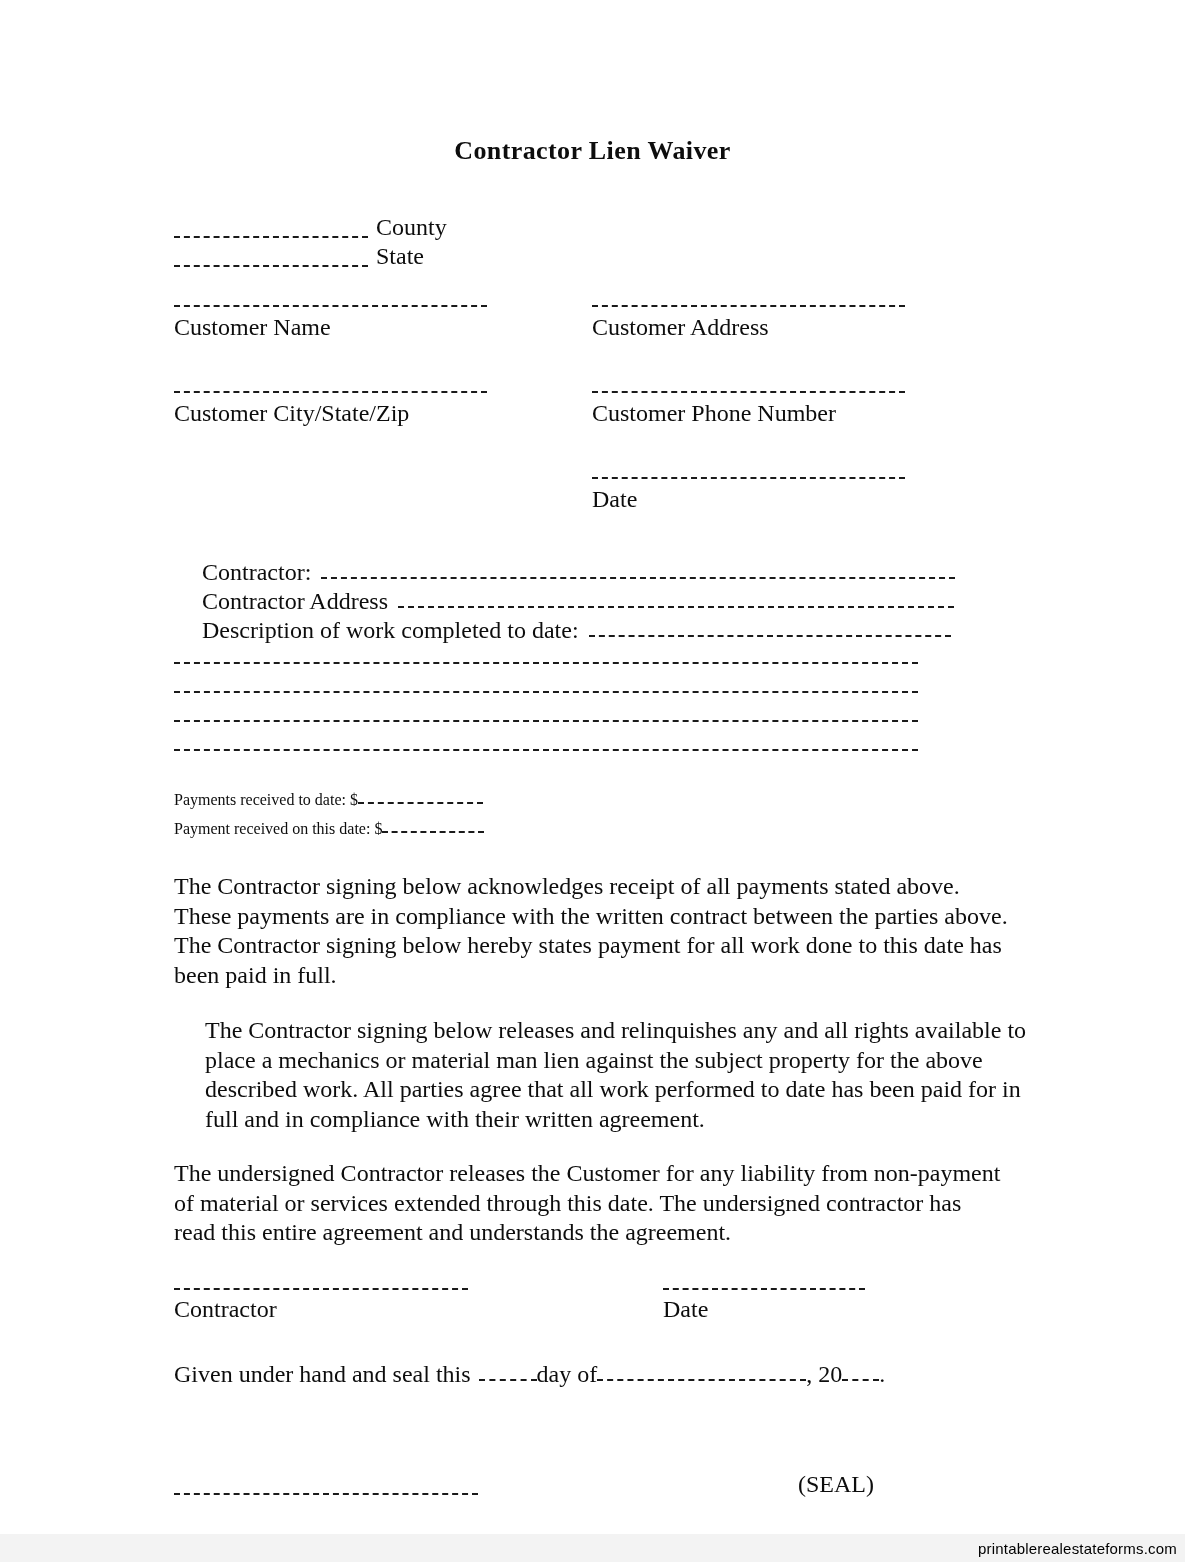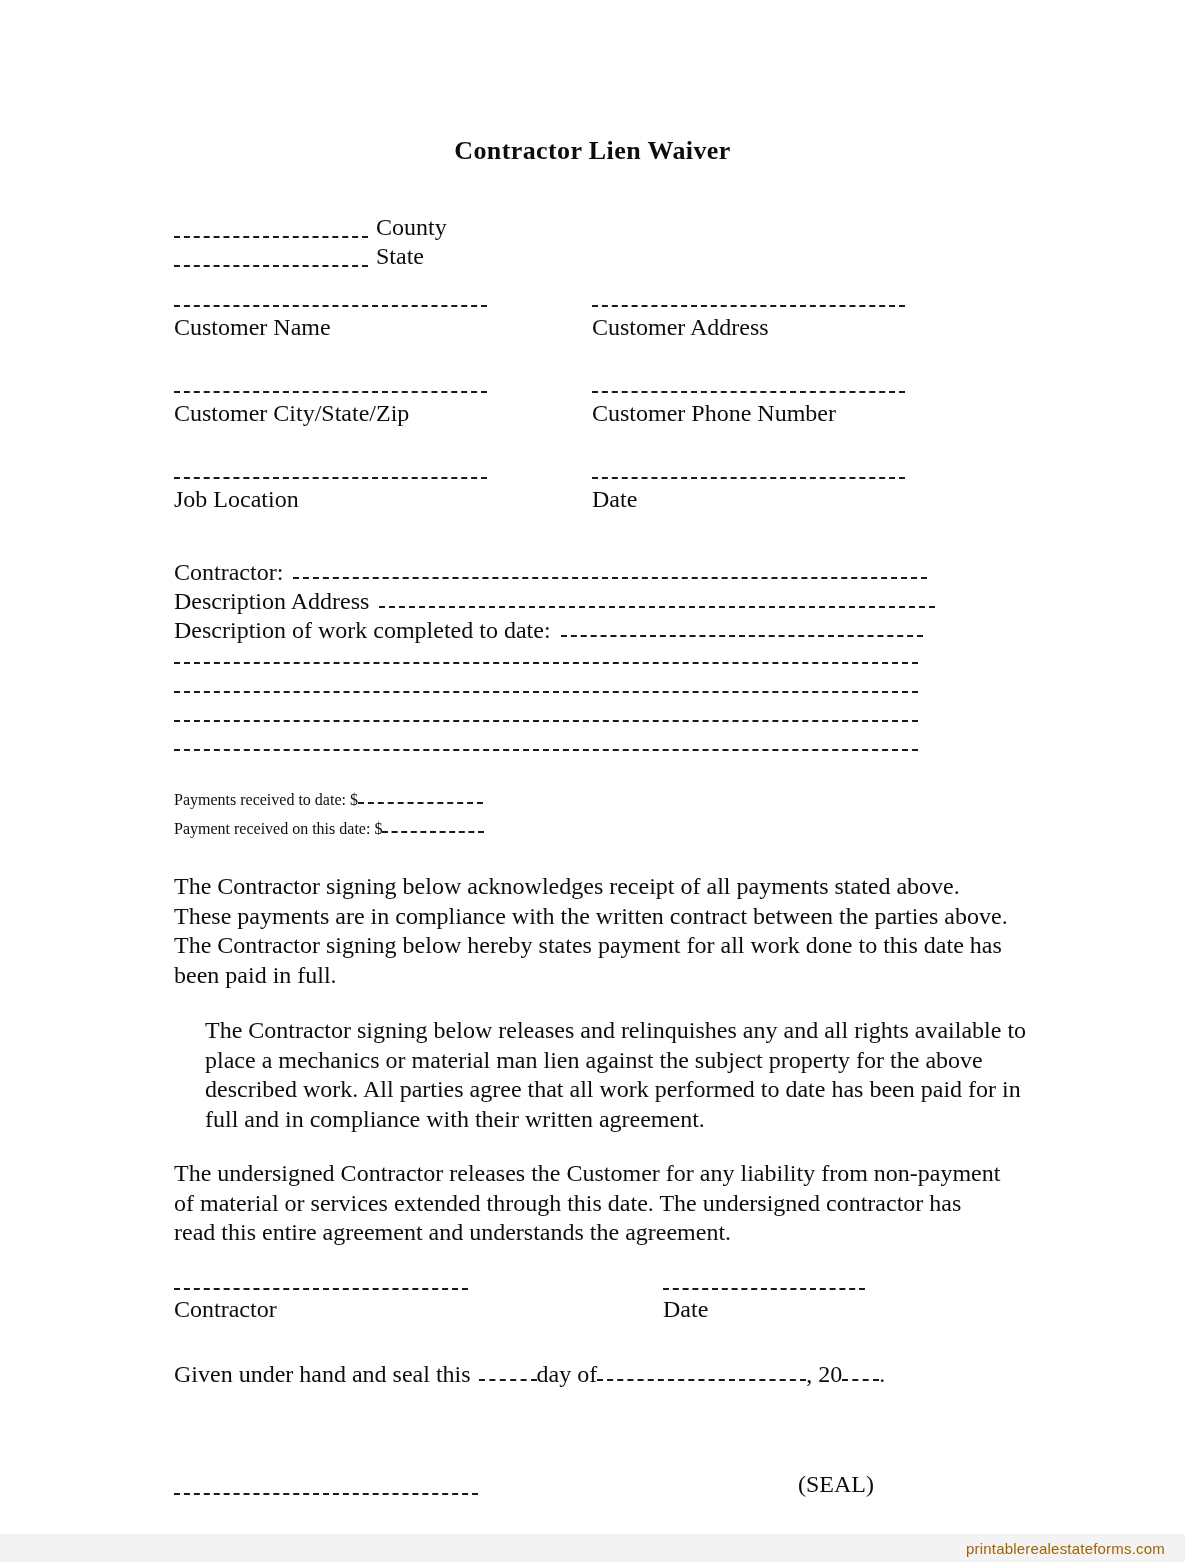--- a/index.html
+++ b/index.html
@@ -90,21 +90,21 @@
 
   
   .contractor-block {
     position: absolute;
     left: 174px;
     top: 558px;
     width: 850px;
     font-size: 24px;
     line-height: 29px;
   }
-  .cb-row { white-space: nowrap; height: 29px; }
+  .cb-row { white-space: nowrap; height: 29px; margin-left: 28px; }
   .cb-row .lbl { font-size: 24px; }
   .cb-row .rule-solidish { vertical-align: 1px; }
 
   .blank-lines {
     position: absolute;
     left: 174px;
     top: 662px;
     width: 744px;
   }
   .blank-line {
@@ -192,25 +192,25 @@
   .footer-band {
     position: absolute;
     left: 0;
     top: 1534px;
     width: 1185px;
     height: 28px;
     background: #f3f3f3;
   }
   .footer-text {
     position: absolute;
-    right: 20px;
+    right: 8px;
     top: 6px;
     font-family: "Liberation Sans", "DejaVu Sans", sans-serif;
     font-size: 15px;
-    color: #a16207;
+    color: #000000;
     letter-spacing: 0.2px;
   }
 </style>
 </head>
 <body>
 
 <div class="page">
 
   <div class="doc-title">Contractor Lien Waiver</div>
 
@@ -241,38 +241,34 @@
         <div class="field-line"></div>
         <div class="field-label">Customer City/State/Zip</div>
       </div>
       <div class="field-cell right">
         <div class="field-line"></div>
         <div class="field-label">Customer Phone Number</div>
       </div>
     </div>
 
     <div class="field-row">
-      <div class="field-cell left">
-        <div class="field-line"></div>
-        <div class="field-label">Job Location</div>
-      </div>
       <div class="field-cell right">
         <div class="field-line"></div>
         <div class="field-label">Date</div>
       </div>
     </div>
 
   </div>
 
   <div class="contractor-block">
     <div class="cb-row">
       <span class="lbl">Contractor:</span><span class="rule-solidish" style="width:634px;margin-left:10px;"></span>
     </div>
     <div class="cb-row">
-      <span class="lbl">Description Address</span><span class="rule-solidish" style="width:556px;margin-left:10px;"></span>
+      <span class="lbl">Contractor Address</span><span class="rule-solidish" style="width:556px;margin-left:10px;"></span>
     </div>
     <div class="cb-row">
       <span class="lbl">Description of work completed to date:</span><span class="rule-solidish" style="width:362px;margin-left:10px;"></span>
     </div>
   </div>
 
   <div class="blank-lines">
     <div class="blank-line"></div>
     <div class="blank-line"></div>
     <div class="blank-line"></div>

